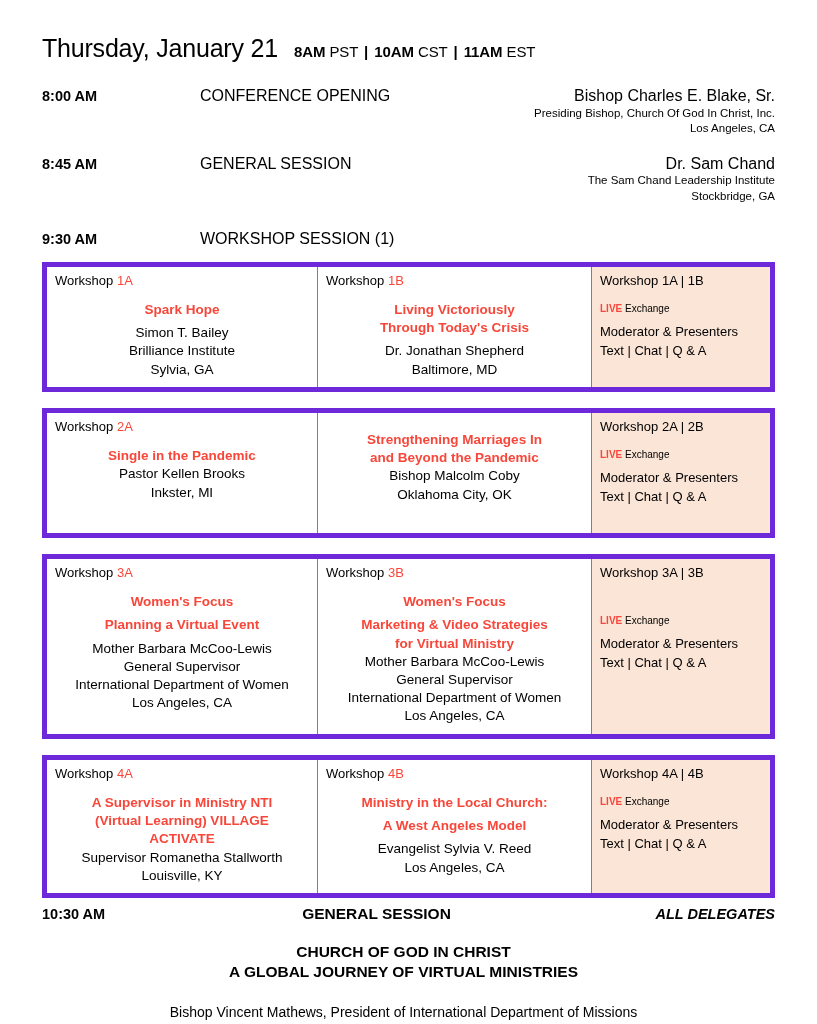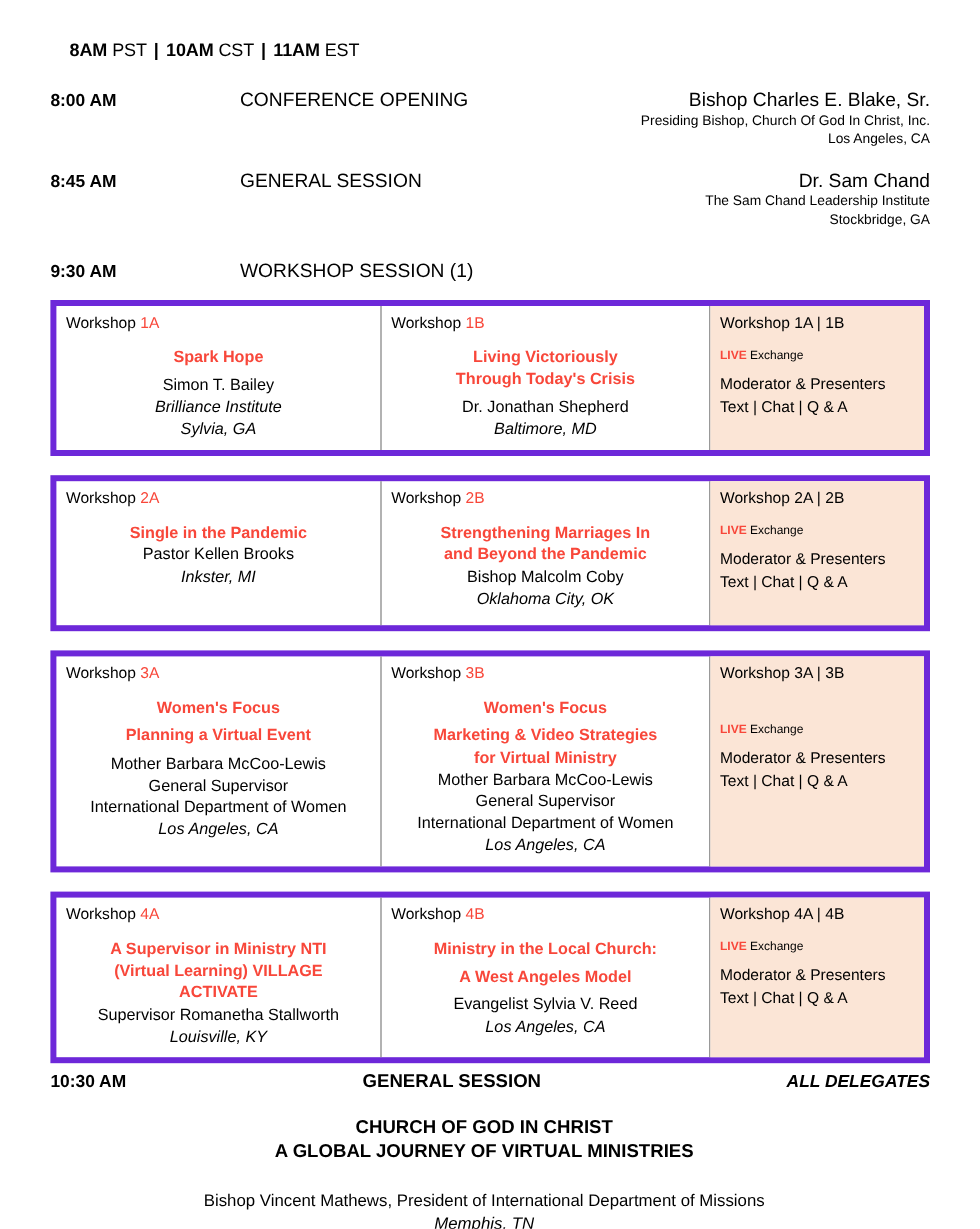--- a/index.html
+++ b/index.html
@@ -126,21 +126,20 @@
     line-height: 1.35;
   }
   .ws-person,
   .ws-role,
   .ws-dept {
     font-size: 13.5px;
     line-height: 1.35;
   }
   .ws-city {
     font-size: 13.5px;
-    font-style: italic;
     line-height: 1.35;
   }
   .ws-gap-1 { height: 5px; }
 
   
   .live-stack {
     margin-top: 12px;
   }
   .live-stack.extra-gap { margin-top: 32px; }
   .live-line {
@@ -210,20 +209,21 @@
   .footer-presenter-city {
     font-style: italic;
   }
 </style>
 </head>
 <body>
 
 <div class="page">
 
   <div class="day-header">
+    <span class="day-title">Thursday, January 21</span>
     <span class="tz-line">
       <span class="tz-bold">8AM</span>
       <span>PST</span>
       <span class="tz-sep">|</span>
       <span class="tz-bold">10AM</span>
       <span>CST</span>
       <span class="tz-sep">|</span>
       <span class="tz-bold">11AM</span>
       <span>EST</span>
     </span>
@@ -288,21 +288,20 @@
   <div class="ws-block h2">
     <div class="ws-col col-a">
       <div class="ws-label"><span>Workshop </span><span style="color:#f8473a">2A</span></div>
       <div class="ws-body">
         <div class="ws-title">Single in the Pandemic</div>
         <div class="ws-person">Pastor Kellen Brooks</div>
         <div class="ws-city">Inkster, MI</div>
       </div>
     </div>
     <div class="ws-col col-b">
-      <div class="ws-label"><span>Workshop </span><span style="color:#f8473a">2B</span></div>
       <div class="ws-body">
         <div class="ws-title">Strengthening Marriages In</div>
         <div class="ws-title">and Beyond the Pandemic</div>
         <div class="ws-person">Bishop Malcolm Coby</div>
         <div class="ws-city">Oklahoma City, OK</div>
       </div>
     </div>
     <div class="ws-col col-live">
       <div class="ws-label">Workshop 2A | 2B</div>
       <div class="live-stack">

